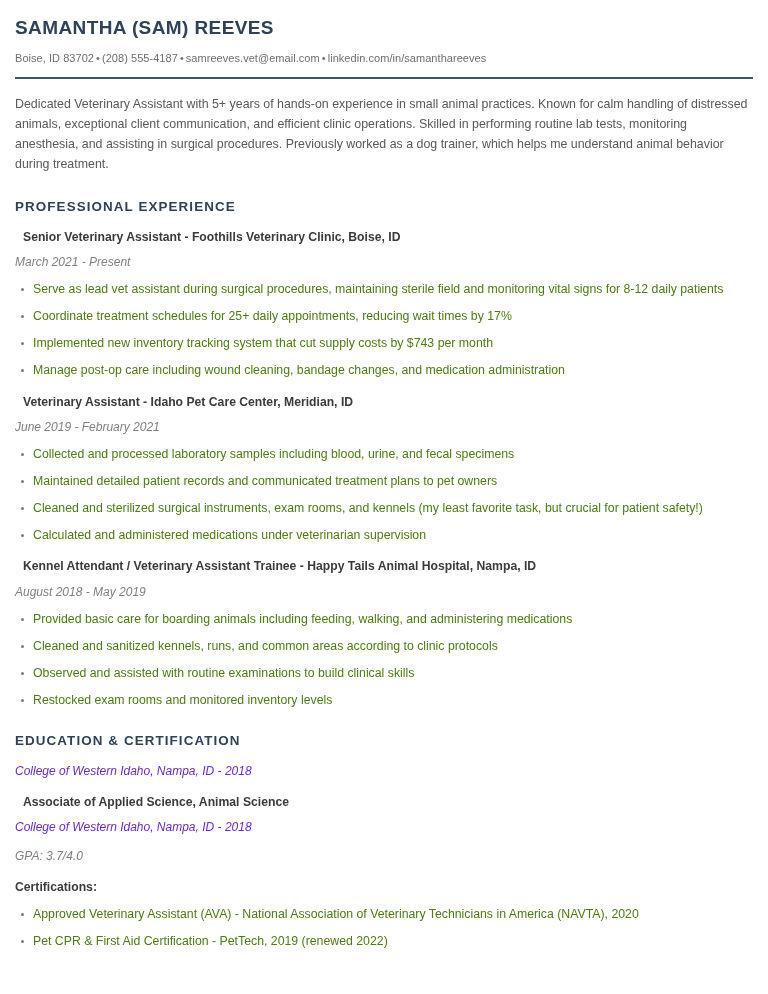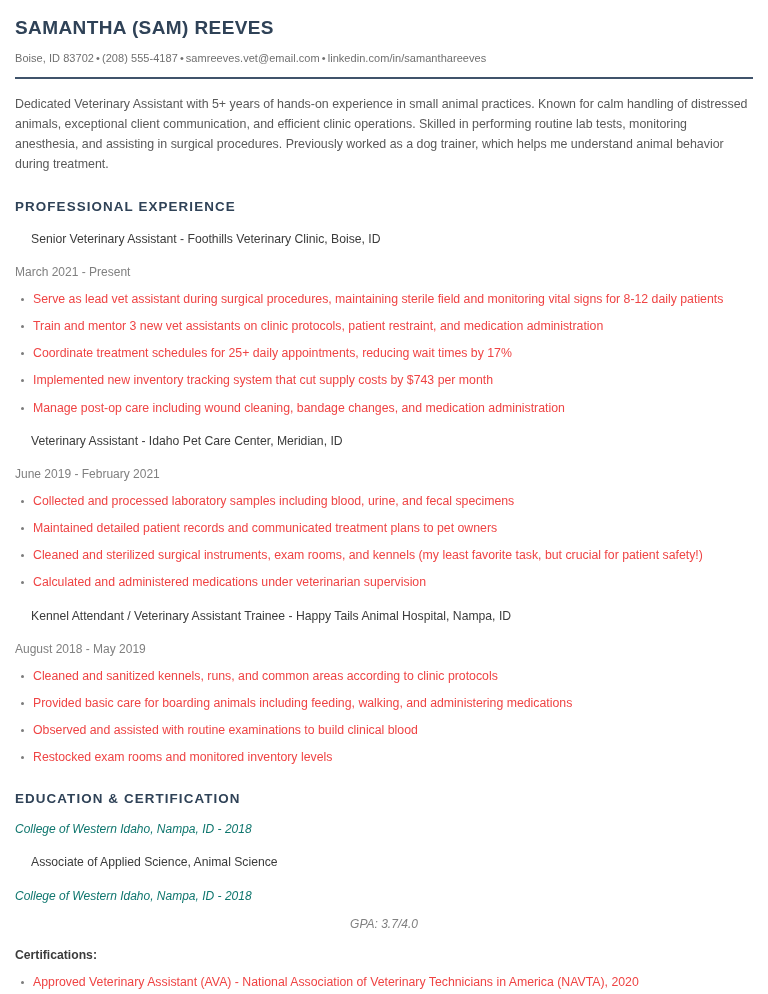--- a/index.html
+++ b/index.html
@@ -70,49 +70,50 @@
   }
 
   .entry {
     margin-bottom: 12px;
   }
   .entry + .entry {
     margin-top: 14px;
   }
   .entry-title {
     font-size: 12.2px;
-    font-weight: normal;
+    font-weight: bold;
     color: #3b3b3b;
-    margin: 16px;
+    margin: 8px;
     line-height: 1.45;
   }
   .entry-date {
     font-size: 12px;
+    font-style: italic;
     color: #808080;
     margin: 2px 0 0 0;
     line-height: 1.45;
   }
   .entry-sub {
     font-size: 12px;
     font-style: italic;
-    color: #0f766e;
+    color: #6d28d9;
     margin: 6px 0 0 0;
     line-height: 1.45;
   }
 
   ul.bullets {
     list-style: none;
     margin: 9px 0 0 0;
     padding: 0;
   }
   ul.bullets li {
     position: relative;
     padding-left: 18px;
     font-size: 12.3px;
-    color: #ef4444;
+    color: #4d7c0f;
     line-height: 1.4;
     margin-bottom: 10px;
   }
   ul.bullets li:last-child {
     margin-bottom: 0;
   }
   ul.bullets li::before {
     content: "";
     position: absolute;
     left: 6px;
@@ -123,21 +124,20 @@
     background: #7c7c7c;
   }
 
   .edu-block { margin-bottom: 13px; }
   .gpa {
     font-size: 12px;
     font-style: italic;
     color: #808080;
     margin: 11px 0 0 0;
     line-height: 1.45;
-    text-align: center;
   }
   .cert-label {
     font-size: 12.2px;
     font-weight: bold;
     color: #3b3b3b;
     margin: 14px 0 0 0;
     line-height: 1.45;
   }
   .cert-list { margin-top: 11px; }
 </style>
@@ -157,21 +157,20 @@
   <p class="summary">Dedicated Veterinary Assistant with 5+ years of hands-on experience in small animal practices. Known for calm handling of distressed animals, exceptional client communication, and efficient clinic operations. Skilled in performing routine lab tests, monitoring anesthesia, and assisting in surgical procedures. Previously worked as a dog trainer, which helps me understand animal behavior during treatment.</p>
 
   <div class="section">
     <h2 class="section-title">PROFESSIONAL EXPERIENCE</h2>
 
     <div class="entry">
       <p class="entry-title">Senior Veterinary Assistant - Foothills Veterinary Clinic, Boise, ID</p>
       <p class="entry-date">March 2021 - Present</p>
       <ul class="bullets">
         <li>Serve as lead vet assistant during surgical procedures, maintaining sterile field and monitoring vital signs for 8-12 daily patients</li>
-        <li>Train and mentor 3 new vet assistants on clinic protocols, patient restraint, and medication administration</li>
         <li>Coordinate treatment schedules for 25+ daily appointments, reducing wait times by 17%</li>
         <li>Implemented new inventory tracking system that cut supply costs by $743 per month</li>
         <li>Manage post-op care including wound cleaning, bandage changes, and medication administration</li>
       </ul>
     </div>
 
     <div class="entry">
       <p class="entry-title">Veterinary Assistant - Idaho Pet Care Center, Meridian, ID</p>
       <p class="entry-date">June 2019 - February 2021</p>
       <ul class="bullets">
@@ -179,23 +178,23 @@
         <li>Maintained detailed patient records and communicated treatment plans to pet owners</li>
         <li>Cleaned and sterilized surgical instruments, exam rooms, and kennels (my least favorite task, but crucial for patient safety!)</li>
         <li>Calculated and administered medications under veterinarian supervision</li>
       </ul>
     </div>
 
     <div class="entry">
       <p class="entry-title">Kennel Attendant / Veterinary Assistant Trainee - Happy Tails Animal Hospital, Nampa, ID</p>
       <p class="entry-date">August 2018 - May 2019</p>
       <ul class="bullets">
+        <li>Provided basic care for boarding animals including feeding, walking, and administering medications</li>
         <li>Cleaned and sanitized kennels, runs, and common areas according to clinic protocols</li>
-        <li>Provided basic care for boarding animals including feeding, walking, and administering medications</li>
-        <li>Observed and assisted with routine examinations to build clinical blood</li>
+        <li>Observed and assisted with routine examinations to build clinical skills</li>
         <li>Restocked exam rooms and monitored inventory levels</li>
       </ul>
     </div>
   </div>
 
   <div class="section">
     <h2 class="section-title">EDUCATION &amp; CERTIFICATION</h2>
 
     <div class="edu-block">
       <p class="entry-sub">College of Western Idaho, Nampa, ID - 2018</p>

